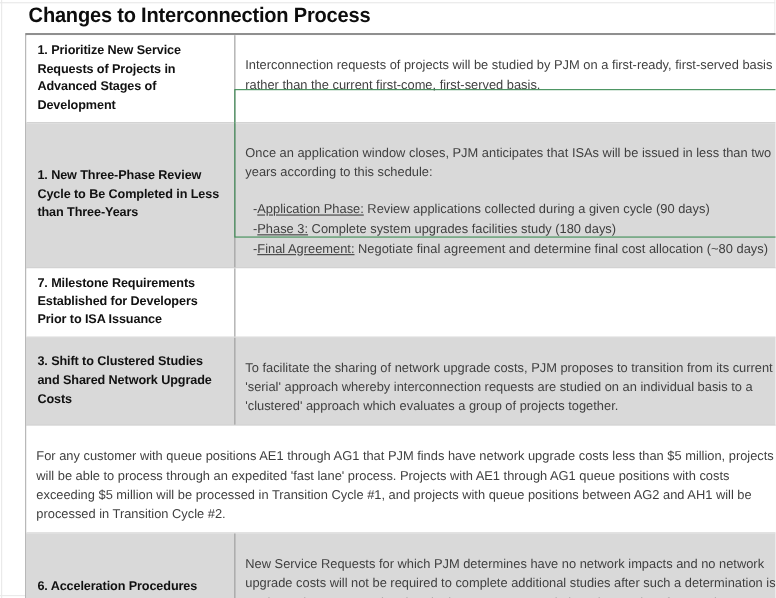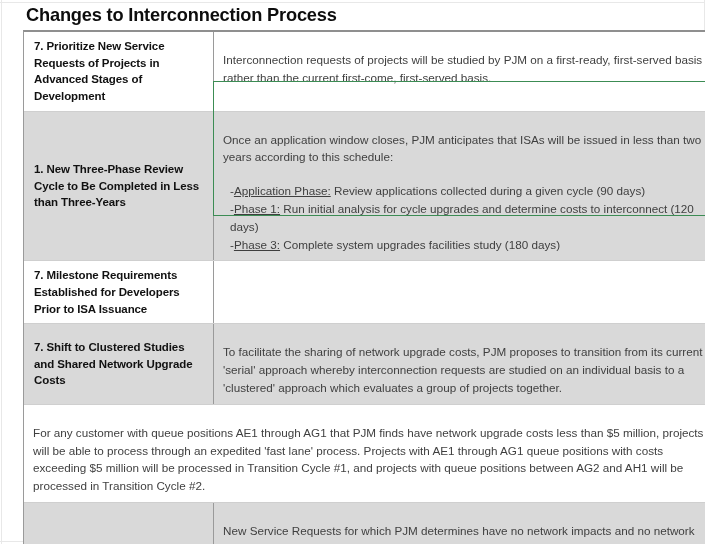--- a/index.html
+++ b/index.html
@@ -159,45 +159,45 @@
   <div class="grid-v" style="left:197px; top:520px; height:24px;"></div>
   <div class="grid-v" style="left:704px;"></div>
 </div>
 
 <div id="page">
 
   <div id="title">Changes to Interconnection Process</div>
 
   <div id="table">
       <div class="row plain">
-        <div class="cell-label">7. Prioritize New Service Requests of Projects in Advanced Stages of Development</div>
+        <div class="cell-label">1. Prioritize New Service Requests of Projects in Advanced Stages of Development</div>
         <div class="cell-body">
           <div class="body-inner">
             <div>Interconnection requests of projects will be studied by PJM on a first-ready, first-served basis rather than the current first-come, first-served basis.</div>
           </div>
         </div>
       </div>
       <div class="row shaded selected">
         <div class="cell-label">1. New Three-Phase Review Cycle to Be Completed in Less than Three-Years</div>
         <div class="cell-body">
           <div class="body-inner">
             <div class="intro-line">Once an application window closes, PJM anticipates that ISAs will be issued in less than two years according to this schedule:</div>
             <ul class="schedule-list">
               <li><span class="dash">-</span><span class="phase-term">Application Phase:</span><span> Review applications collected during a given cycle (90 days)</span></li>
-              <li><span class="dash">-</span><span class="phase-term">Phase 1:</span><span> Run initial analysis for cycle upgrades and determine costs to interconnect (120 days)</span></li>
               <li><span class="dash">-</span><span class="phase-term">Phase 3:</span><span> Complete system upgrades facilities study (180 days)</span></li>
+              <li><span class="dash">-</span><span class="phase-term">Final Agreement:</span><span> Negotiate final agreement and determine final cost allocation (~80 days)</span></li>
             </ul>
           </div>
         </div>
       </div>
       <div class="row plain">
         <div class="cell-label">7. Milestone Requirements Established for Developers Prior to ISA Issuance</div>
       </div>
       <div class="row shaded">
-        <div class="cell-label">7. Shift to Clustered Studies and Shared Network Upgrade Costs</div>
+        <div class="cell-label">3. Shift to Clustered Studies and Shared Network Upgrade Costs</div>
         <div class="cell-body">
           <div class="body-inner">
             <div>To facilitate the sharing of network upgrade costs, PJM proposes to transition from its current 'serial' approach whereby interconnection requests are studied on an individual basis to a 'clustered' approach which evaluates a group of projects together.</div>
           </div>
         </div>
       </div>
       <div class="row plain">
         <div class="cell-body">
           <div class="body-inner">
             <div>For any customer with queue positions AE1 through AG1 that PJM finds have network upgrade costs less than $5 million, projects will be able to process through an expedited 'fast lane' process. Projects with AE1 through AG1 queue positions with costs exceeding $5 million will be processed in Transition Cycle #1, and projects with queue positions between AG2 and AH1 will be processed in Transition Cycle #2.</div>

